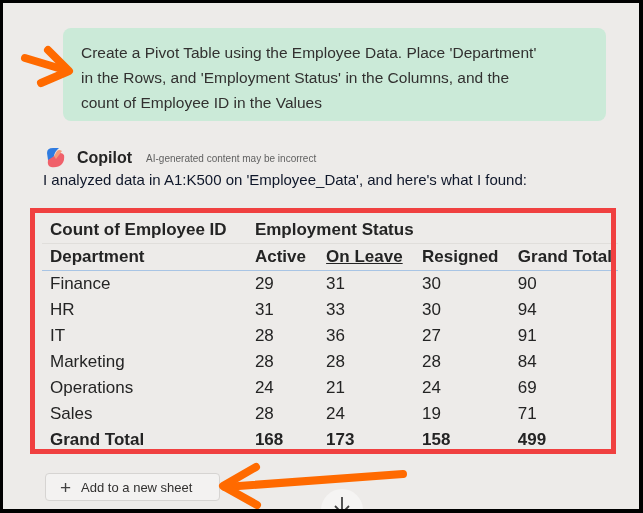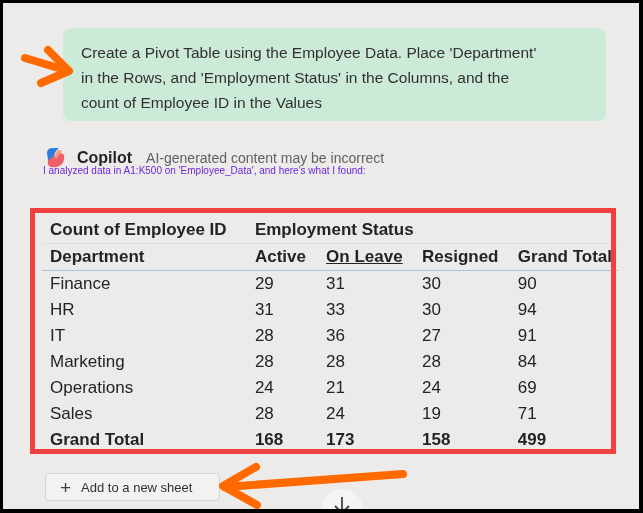--- a/index.html
+++ b/index.html
@@ -18,23 +18,23 @@
     background: #cbead8; border-radius: 8px;
     box-sizing: border-box; padding: 12px 18px 12px 18px;
     color: #323130; font-size: 15.5px; line-height: 25px;
   }
   .copilot-header {
     position: absolute; left: 40px; top: 143px; height: 24px;
     display: flex; align-items: center;
   }
   .copilot-logo { width: 24px; height: 22px; margin-right: 10px; }
   .copilot-name { font-size: 16px; font-weight: bold; color: #242424; margin-right: 14px; }
-  .disclaimer { font-size: 14px; color: #616161; }
+  .disclaimer { font-size: 10px; color: #616161; }
   .analysis-text {
-    position: absolute; left: 40px; top: 162px; font-size: 10px; color: #6d28d9;
+    position: absolute; left: 40px; top: 168px; font-size: 15px; color: #0f172a;
   }
   .highlight-box {
     position: absolute; left: 27px; top: 205px; width: 586px; height: 246px;
     border: 5px solid #f04040; box-sizing: border-box;
   }
   .pivot {
     position: absolute; left: 39px; top: 214px; width: 576px;
     border-collapse: collapse; font-size: 17px; color: #242424;
   }
   .pivot td { height: 26px; padding: 0 6px 0 8px; white-space: nowrap; }

